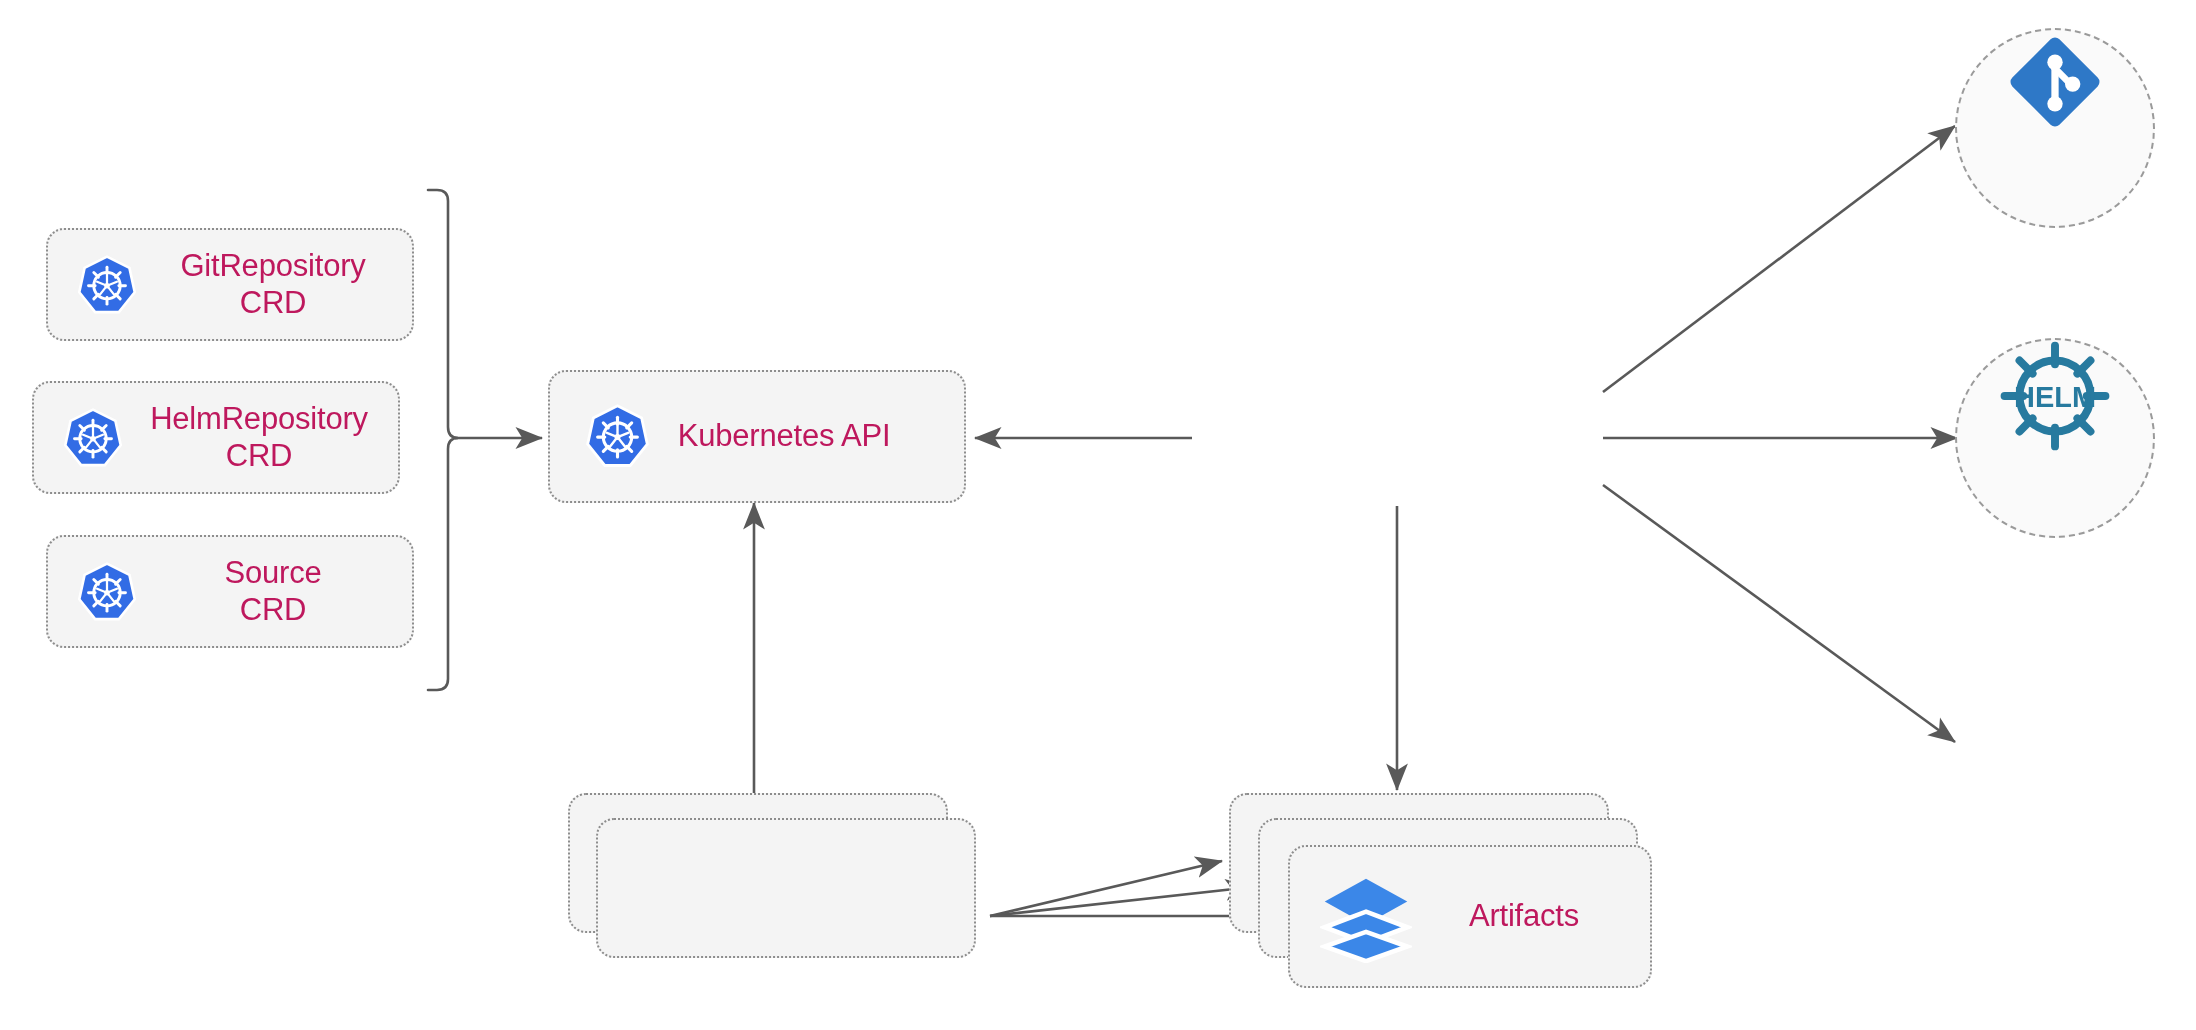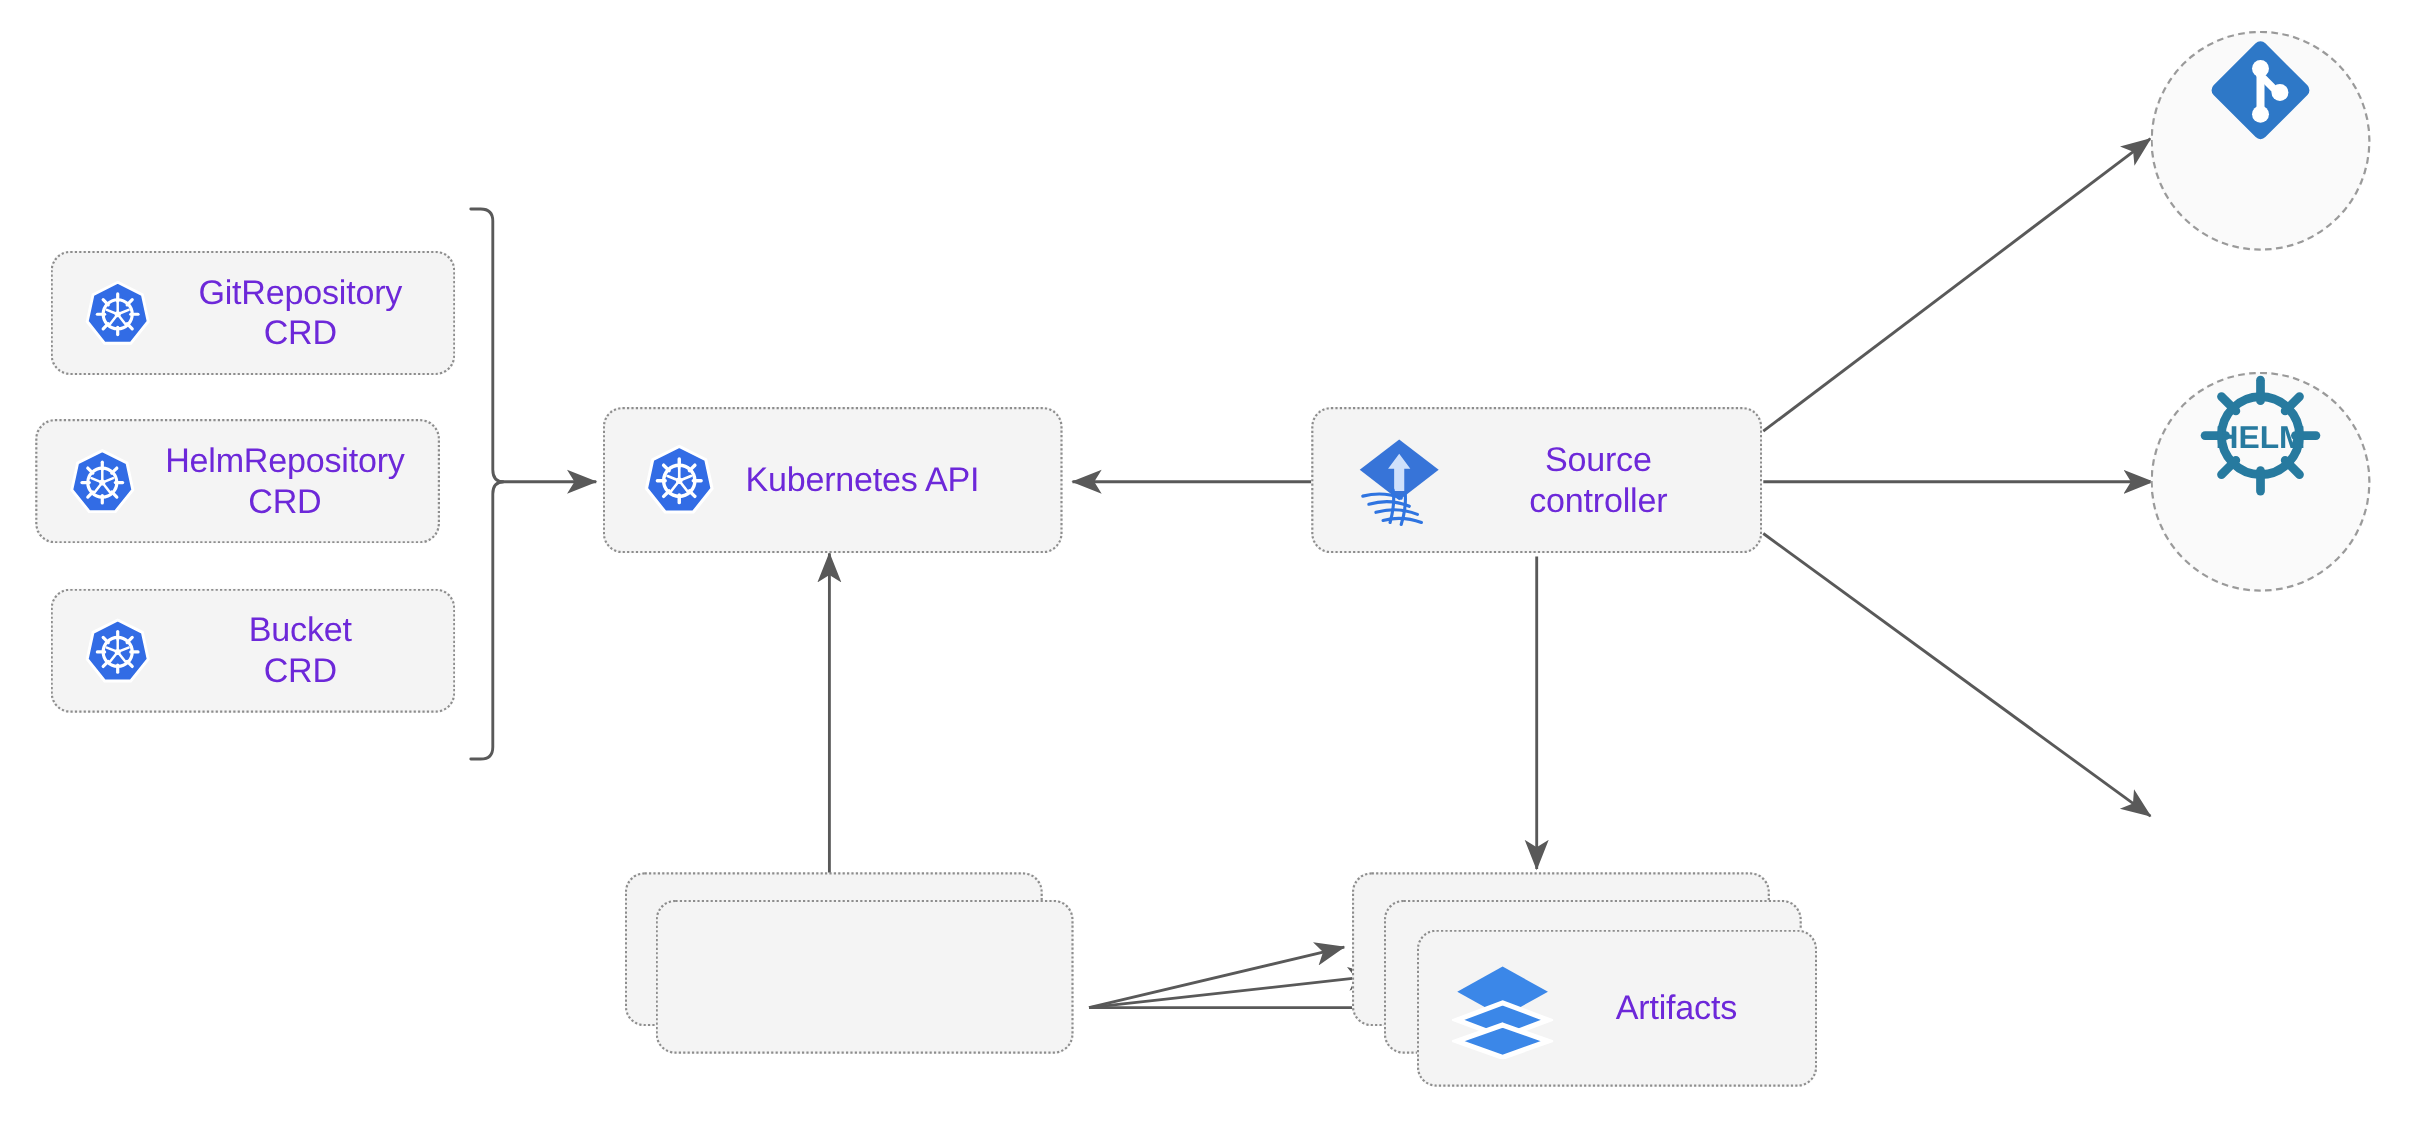--- a/index.html
+++ b/index.html
@@ -26,21 +26,21 @@
     background: #f4f4f4;
     border: 2.5px dotted #8d8d8d;
     border-radius: 18px;
     display: flex;
     align-items: center;
     justify-content: center;
   }
   .node .label {
     font-size: 31px;
     line-height: 1.18;
-    color: #6d28d9;
+    color: #be185d;
     text-align: center;
     white-space: pre-line;
     letter-spacing: -0.2px;
   }
   .node .icon {
     position: absolute;
     display: block;
   }
   
   .ghost {
@@ -181,21 +181,21 @@
         <g fill="none" stroke="#ffffff" stroke-width="3.4" stroke-linecap="round">
           <line x1="50" y1="48" x2="50" y2="32"></line>
           <line x1="50" y1="48" x2="65" y2="42"></line>
           <line x1="50" y1="48" x2="61" y2="62"></line>
           <line x1="50" y1="48" x2="39" y2="62"></line>
           <line x1="50" y1="48" x2="35" y2="42"></line>
         </g>
         <circle cx="50" cy="48" r="4.2" fill="#ffffff"></circle>
       </svg>
     </span>
-    <span class="label" style="margin-left:86px;">Bucket
+    <span class="label" style="margin-left:86px;">Source
 CRD</span>
   </div>
 
   <div class="node" style="left:548px; top:370px; width:418px; height:133px;">
     <span class="icon" style="left:32px; top:31px; width:71px; height:71px;">
       <svg viewBox="0 0 100 100" width="71" height="71">
         <polygon points="50,4 84,21 92,58 68,88 32,88 8,58 16,21" fill="#326ce5" stroke="#ffffff" stroke-width="4"></polygon>
         <g fill="none" stroke="#ffffff" stroke-width="4.4" stroke-linecap="round">
           <circle cx="50" cy="48" r="20"></circle>
           <line x1="50" y1="20" x2="50" y2="30"></line>
@@ -213,38 +213,20 @@
           <line x1="50" y1="48" x2="61" y2="62"></line>
           <line x1="50" y1="48" x2="39" y2="62"></line>
           <line x1="50" y1="48" x2="35" y2="42"></line>
         </g>
         <circle cx="50" cy="48" r="4.2" fill="#ffffff"></circle>
       </svg>
     </span>
     <span class="label" style="margin-left:54px;text-align:center;">Kubernetes API</span>
   </div>
 
-  <div class="node" style="left:1192px; top:370px; width:410px; height:133px;">
-    <span class="icon" style="left:32px; top:22px; width:92px; height:92px;">
-      <svg viewBox="0 0 100 100" width="92" height="92">
-        <polygon points="50,6 89,36 50,66 11,36" fill="#3774d8"></polygon>
-        <path d="M50,20 L61,35 L55,35 L55,57 L45,57 L45,35 L39,35 Z" fill="#cfe0fb"></path>
-        <g stroke="#2f74e0" stroke-width="3.1" fill="none" stroke-linecap="round">
-          <path d="M14,62 Q34,57 52,64"></path>
-          <path d="M20,70 Q41,64 60,72"></path>
-          <path d="M27,78 Q48,72 68,80"></path>
-          <path d="M34,86 Q53,81 72,88"></path>
-          <path d="M44,56 Q46,70 41,88"></path>
-          <path d="M56,60 Q57,74 52,90"></path>
-        </g>
-      </svg>
-    </span>
-    <span class="label" style="margin-left:112px;">Source
-controller</span>
-  </div>
 
   <div class="ghost" style="left:568px; top:793px; width:380px; height:140px;"></div>
   <div class="ghost" style="left:596px; top:818px; width:380px; height:140px;"></div>
 
   <div class="ghost" style="left:1229px; top:793px; width:380px; height:140px;"></div>
   <div class="ghost" style="left:1258px; top:818px; width:380px; height:140px;"></div>
   <div class="node" style="left:1288px; top:845px; width:364px; height:143px;">
     <span class="icon" style="left:30px; top:28px; width:92px; height:88px;">
       <svg viewBox="0 0 100 96" width="92" height="88">
         <polygon points="50,4 95,29 50,54 5,29" fill="#3b87e8"></polygon>

